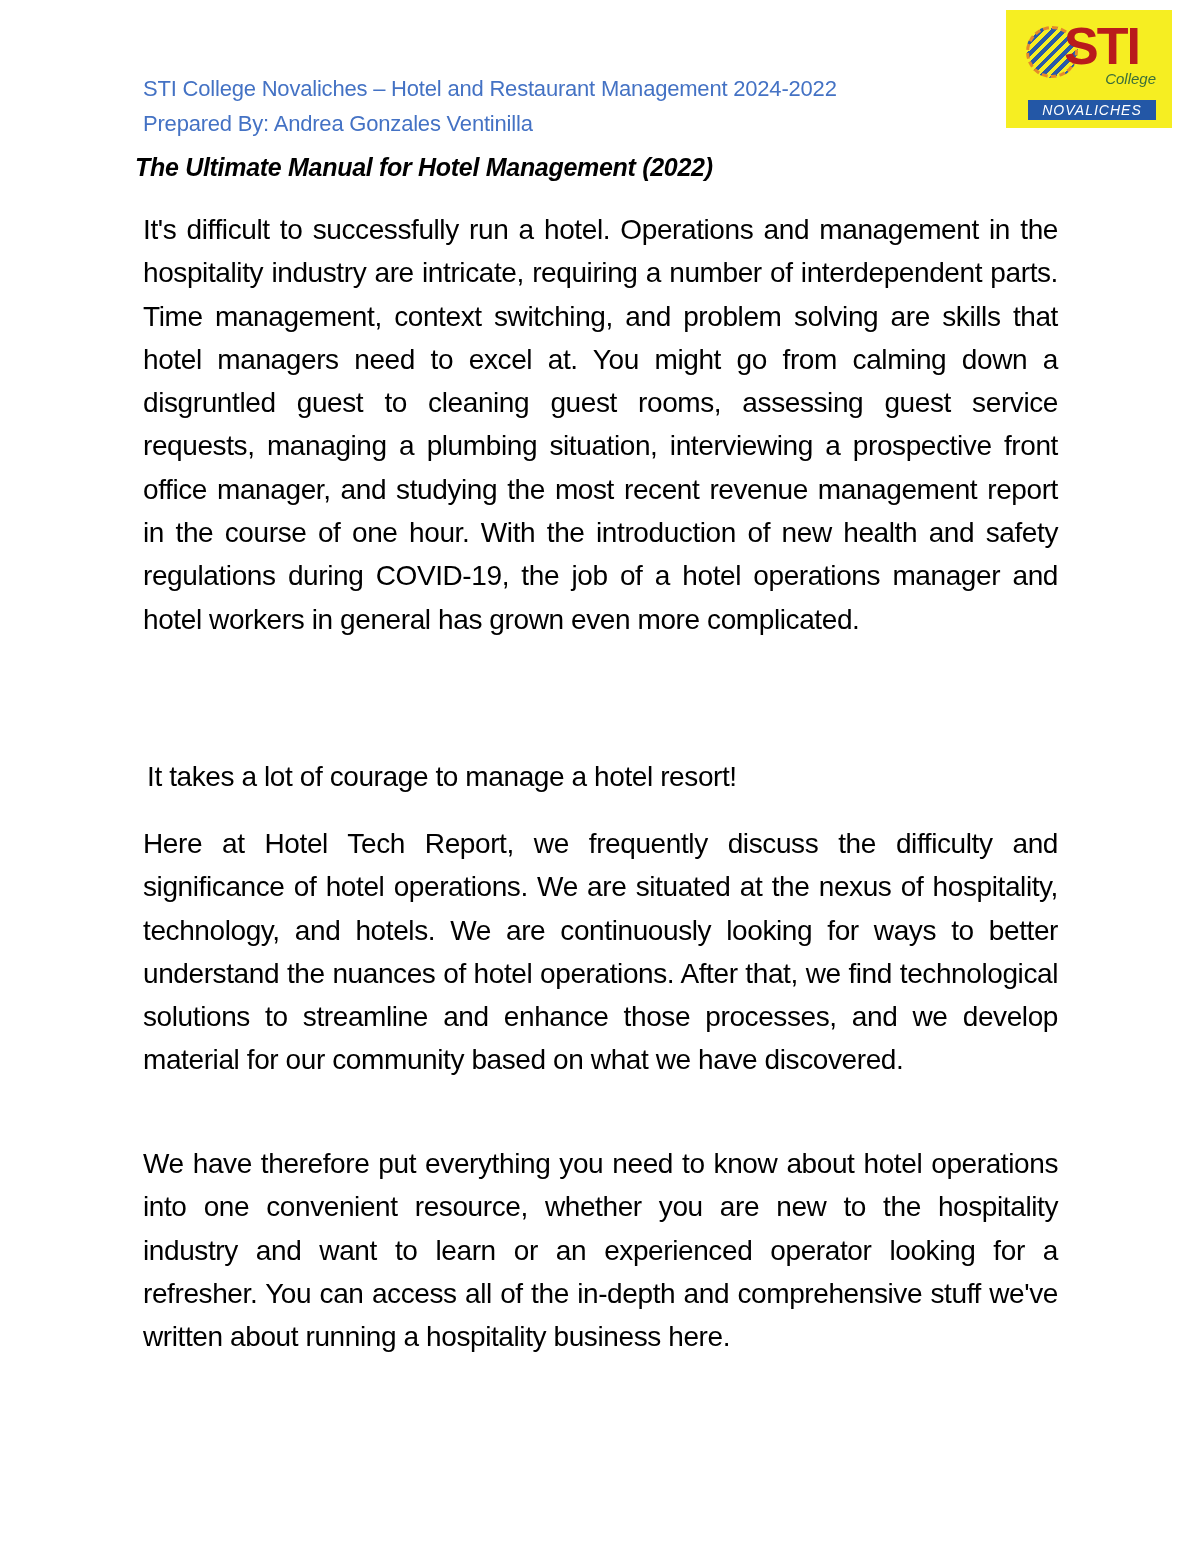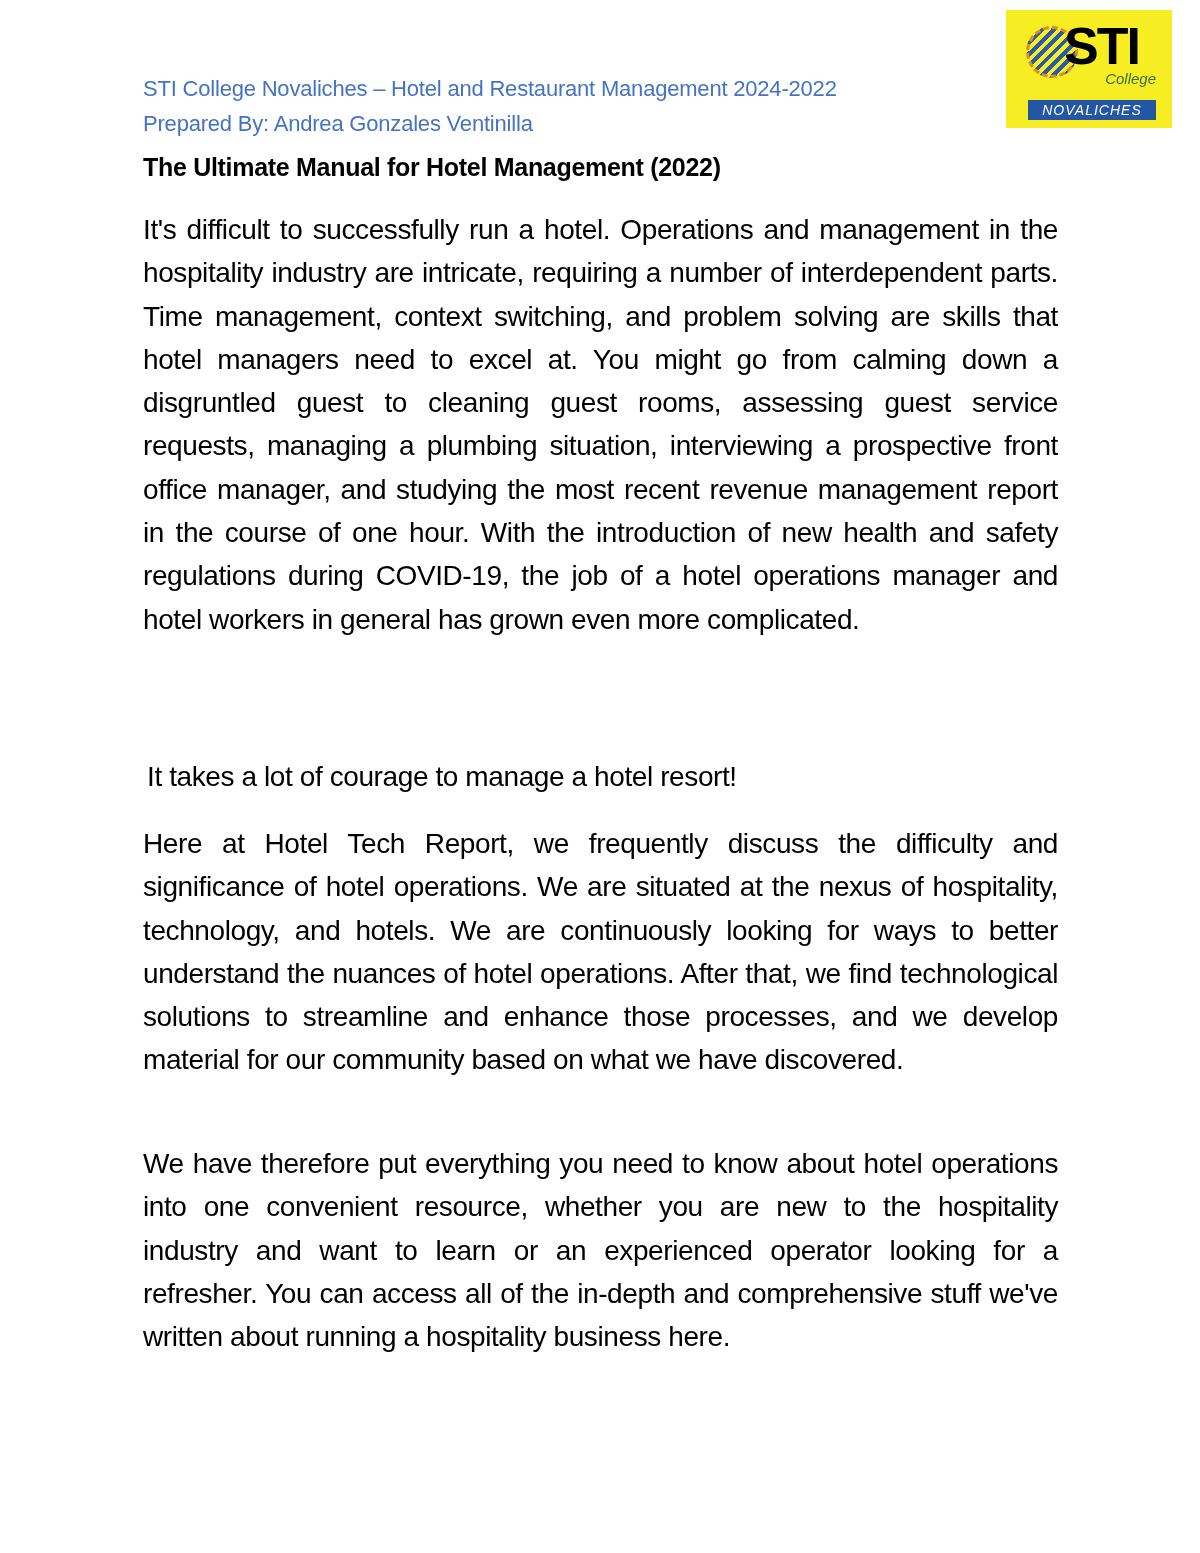--- a/index.html
+++ b/index.html
@@ -1,23 +1,23 @@
 <!DOCTYPE html>
 <html><head>
 <meta charset="utf-8">
 <style>
   html, body { margin: 0; padding: 0; background: #ffffff; }
   body { width: 1200px; height: 1553px; position: relative; overflow: hidden; font-family: "Liberation Sans", sans-serif; color: #000; }
   .header-line { position: absolute; left: 143px; font-size: 22px; color: #4472c4; letter-spacing: -0.2px; }
   .h1 { top: 76px; }
   .h2 { top: 111px; }
-  .title { position: absolute; left: 143px; top: 153px; font-size: 25px; font-weight: bold; letter-spacing: -0.3px; }
+  .title { position: absolute; left: 135px; top: 153px; font-size: 25px; font-weight: bold; letter-spacing: -0.3px; font-style: italic; }
   .logo { position: absolute; left: 1006px; top: 10px; width: 166px; height: 118px; background: #f6ee22; }
   .logo-globe { position: absolute; left: 20px; top: 16px; width: 52px; height: 52px; border-radius: 50%; border: 3px dashed #e58a2a; box-sizing: border-box; background: repeating-linear-gradient(135deg, #2a5aa8 0 4px, transparent 4px 8px); }
-  .logo-sti { position: absolute; left: 58px; top: 10px; font-size: 52px; font-weight: bold; color: #000000; letter-spacing: -2px; font-family: "Liberation Sans", sans-serif; line-height: 1; }
+  .logo-sti { position: absolute; left: 58px; top: 10px; font-size: 52px; font-weight: bold; color: #b91c1c; letter-spacing: -2px; font-family: "Liberation Sans", sans-serif; line-height: 1; }
   .logo-college { position: absolute; right: 16px; top: 60px; font-size: 15px; color: #3a6e3a; font-style: italic; }
   .logo-nov { position: absolute; left: 22px; top: 90px; width: 128px; height: 20px; background: #2357a6; color: #fff; font-size: 14px; text-align: center; line-height: 20px; letter-spacing: 1px; font-style: italic; }
   .para { position: absolute; left: 143px; width: 915px; font-size: 28px; line-height: 43.3px; text-align: justify; letter-spacing: -0.4px; }
   .p1 { top: 208px; }
   .p2 { top: 751px; }
   .p3 { top: 822px; }
   .p4 { top: 1142px; }
 </style>
 </head>
 <body>

